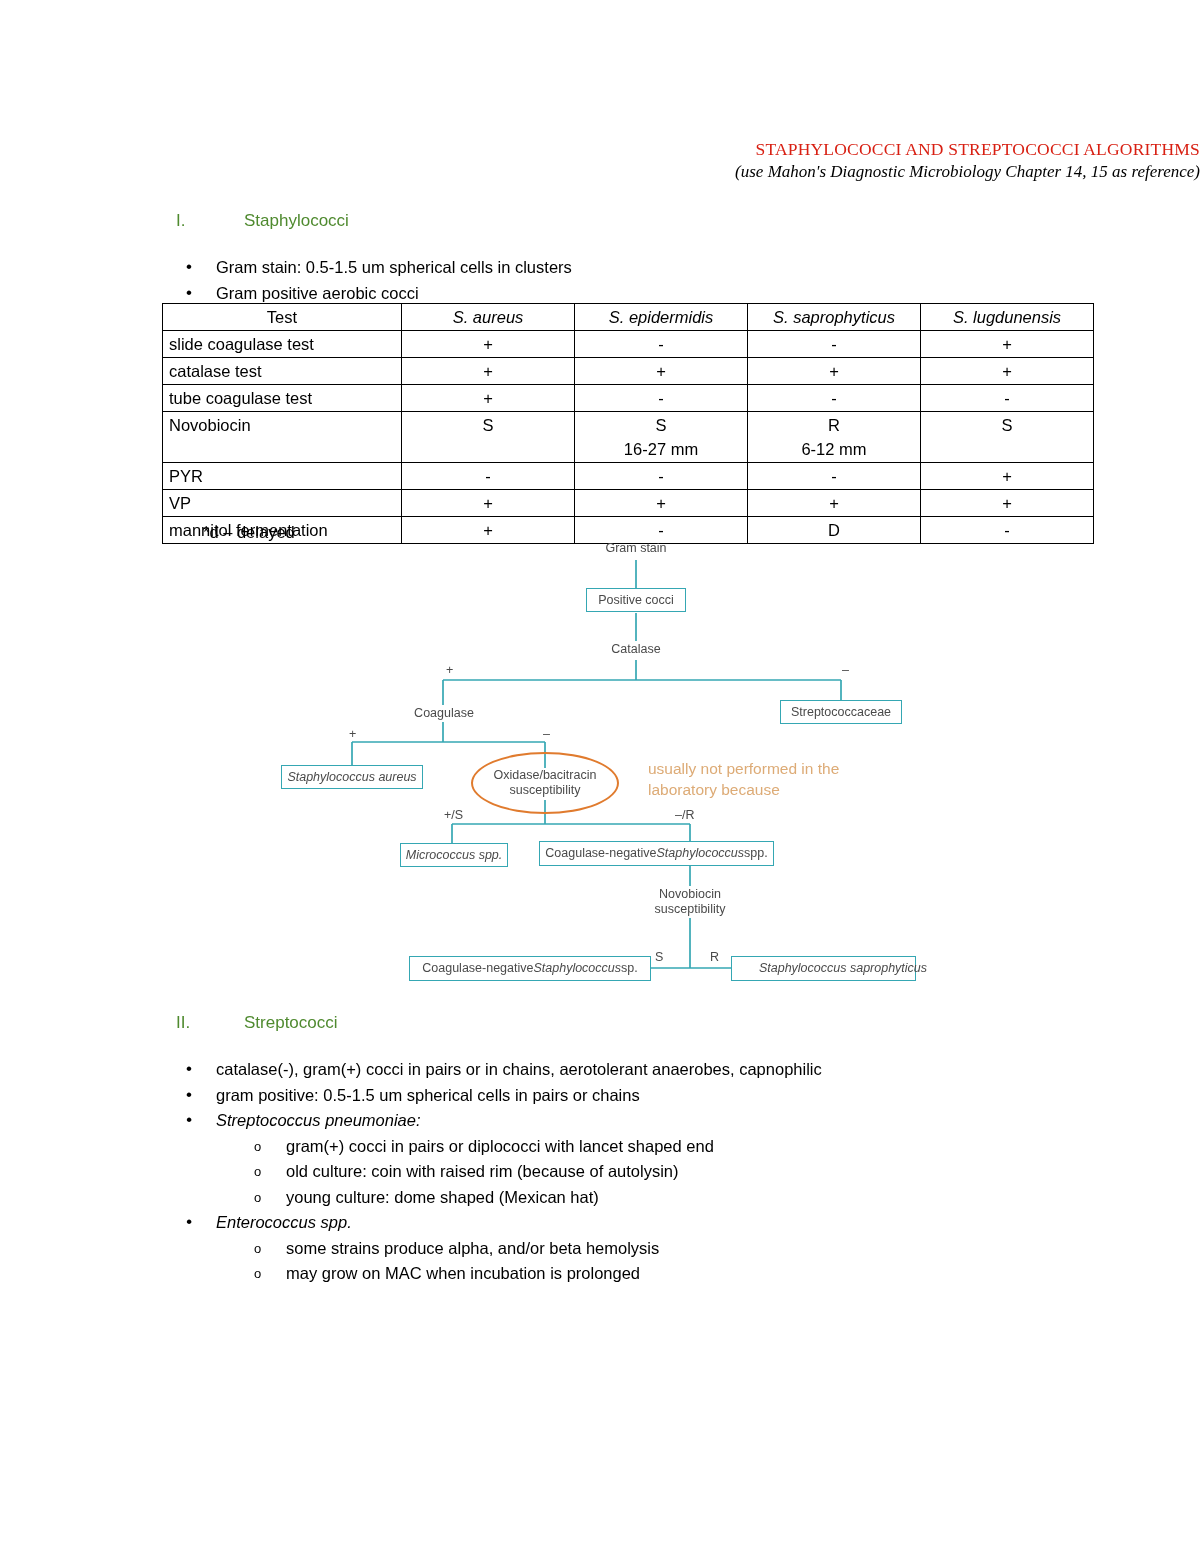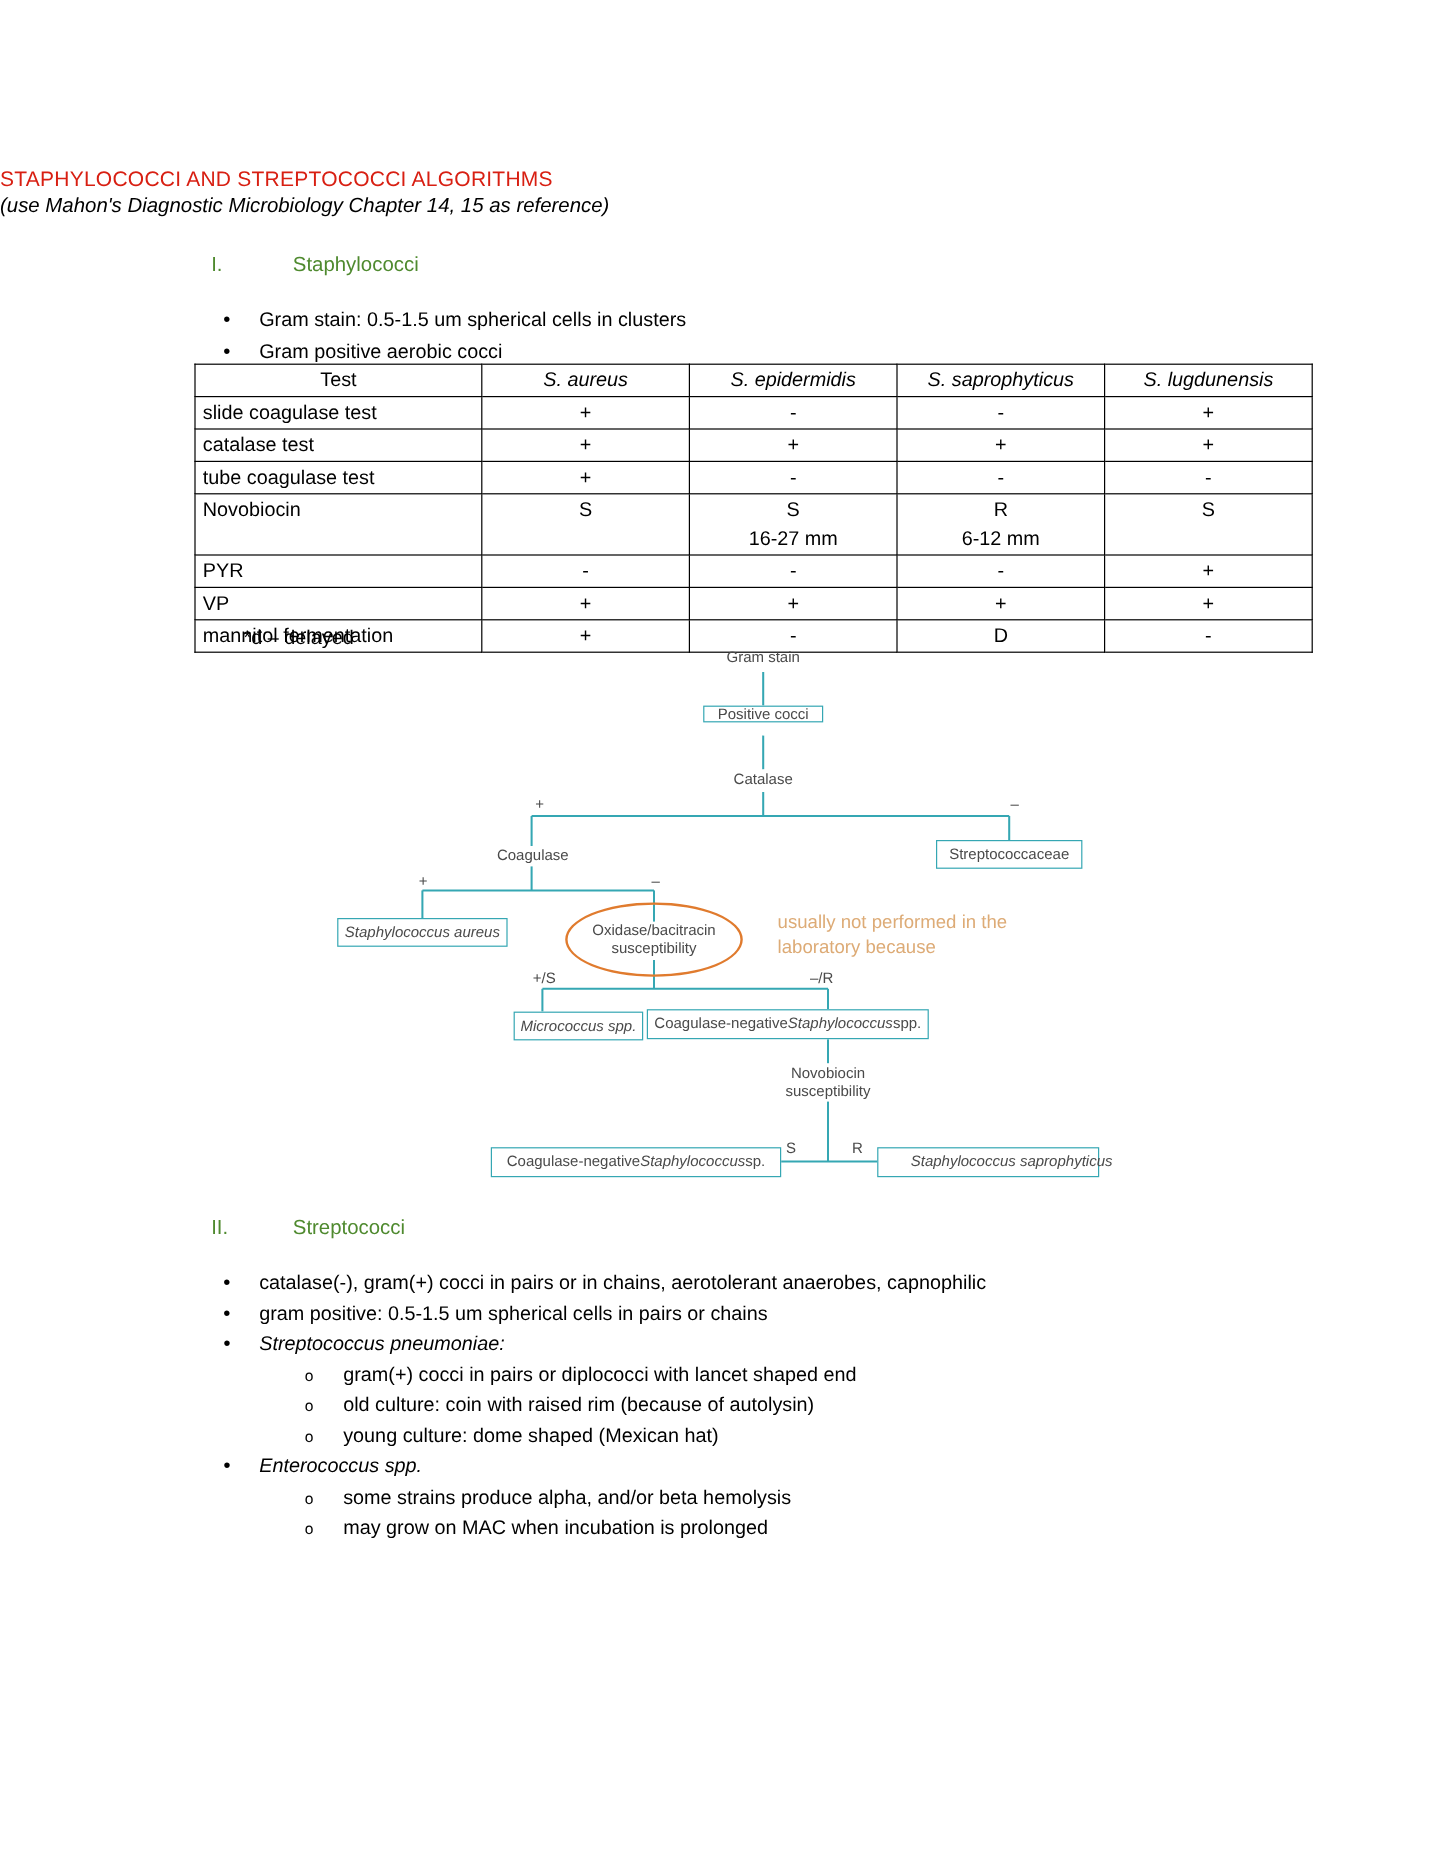--- a/index.html
+++ b/index.html
@@ -21,21 +21,22 @@
     width: 1200px;
     height: 1553px;
   }
 
   
   .title-block {
     position: absolute;
     left: 0;
     top: 138px;
     width: 1200px;
-    text-align: left;
+    text-align: right;
+    font-family: Liberation Serif, serif;
   }
   .doc-title {
     color: #d81f12;
     font-size: 17.5px;
     letter-spacing: 0.2px;
     line-height: 22px;
   }
   .doc-subtitle {
     color: #000000;
     font-style: italic;
@@ -315,21 +316,21 @@
         <path d="M 690 824 L 690 841"></path>
 
         <path d="M 690 866 L 690 886"></path>
 
         <path d="M 690 918 L 690 968"></path>
 
         <path d="M 650 968 L 733 968"></path>
       </g>
     </svg>
 
-    <div class="fbox" style="left:586px; top:588px; width:100px; height:14px;">Positive cocci</div>
+    <div class="fbox" style="left:586px; top:588px; width:100px; height:24px;">Positive cocci</div>
 
     <div class="flabel" style="left:601px; top:642px; width:70px;">Catalase</div>
 
     <div class="fsign" style="left:446px; top:663px;">+</div>
     <div class="fsign" style="left:842px; top:663px;">–</div>
 
     <div class="flabel" style="left:408px; top:706px; width:72px;text-align:center;">Coagulase</div>
 
     <div class="fbox" style="left:780px; top:700px; width:122px; height:24px;">Streptococcaceae</div>
 
@@ -345,21 +346,21 @@
     </div>
 
     <div class="fnote" style="left:648px; top:758px;">
       <span>usually not performed in the</span><br>
       <span>laboratory because</span>
     </div>
 
     <div class="fsign" style="left:444px; top:808px;">+/S</div>
     <div class="fsign" style="left:675px; top:808px;">–/R</div>
 
-    <div class="fbox" style="left:400px; top:843px; width:108px; height:24px;margin-left:28px;">
+    <div class="fbox" style="left:400px; top:843px; width:108px; height:24px;">
       <span class="ital">Micrococcus spp.</span>
     </div>
 
     <div class="fbox" style="left:539px; top:841px; width:235px; height:25px;">
       <span>Coagulase-negative </span>
         <span class="ital">Staphylococcus</span>
         <span> spp.</span>
     </div>
 
     <div class="flabel" style="left:640px; top:887px; width:100px;">

